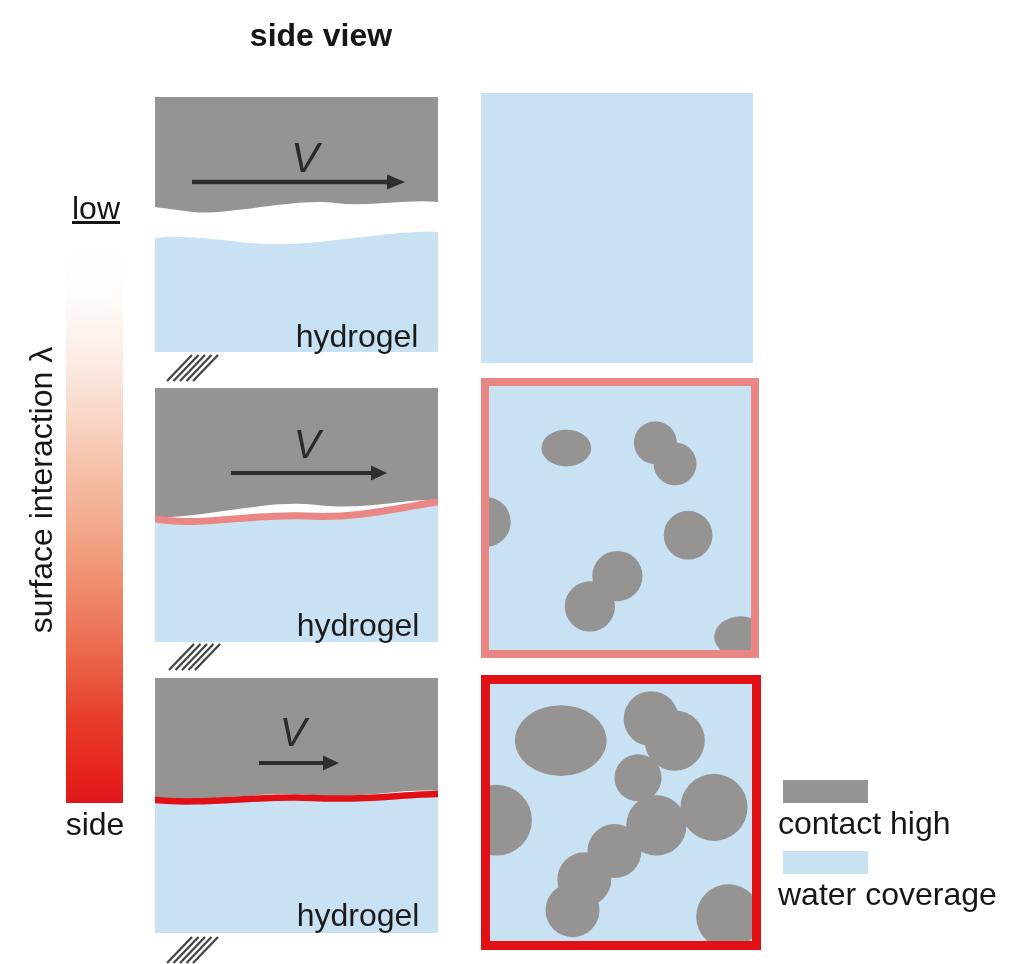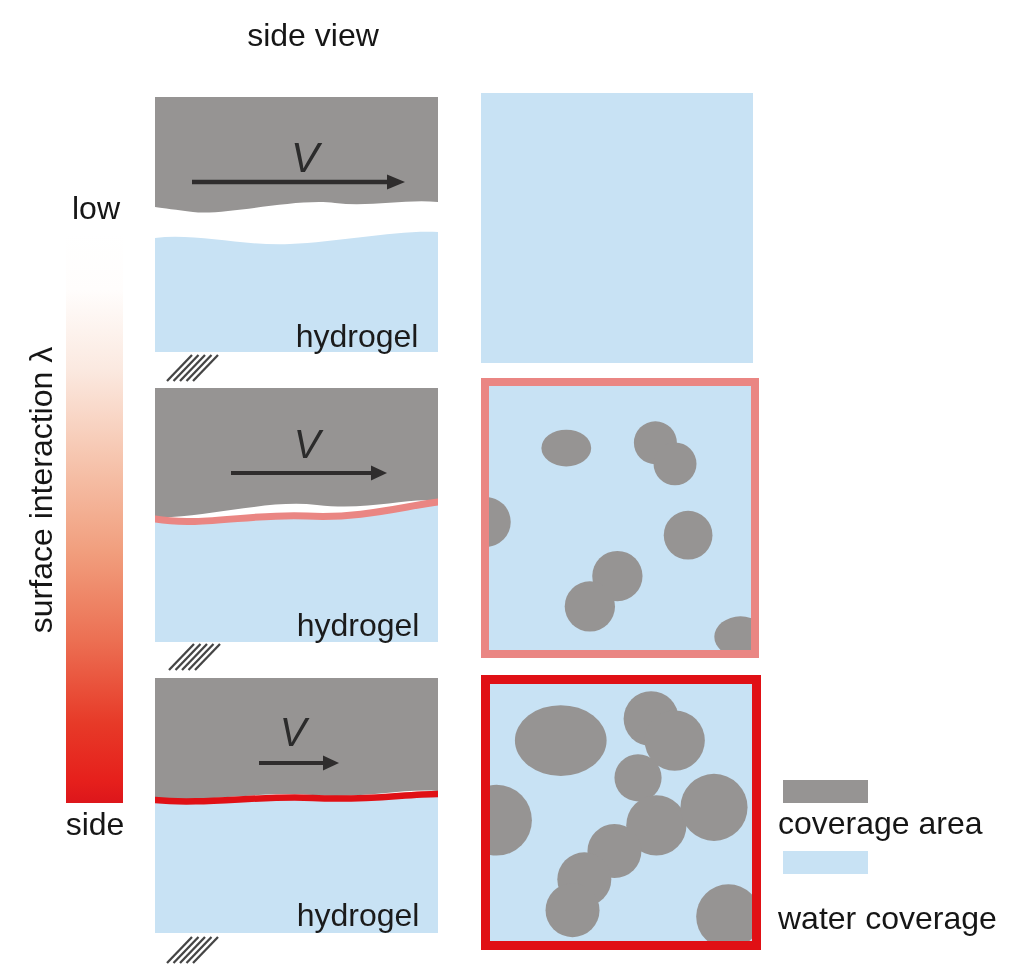--- a/index.html
+++ b/index.html
@@ -12,23 +12,23 @@
           transform:rotate(-90deg);transform-origin:center;}
   .legend-label{font-size:32px;color:#161616;}
   .swatch{position:absolute;}
   svg{display:block;}
 </style>
 </head>
 <body>
 
 <div id="figure">
 
-  <div class="abs hdr" style="left:198px;top:18px;width:230px;">side view</div>
+  <div class="abs hdr" style="left:206px;top:18px;width:230px;font-weight:bold;">side view</div>
 
-  <div class="abs axis-end" style="left:60px;top:190px;width:72px;">low</div>
+  <div class="abs axis-end" style="left:60px;top:190px;width:72px;text-decoration:underline;">low</div>
   <div class="abs" id="gradient-bar" style="left: 66px; top: 233px; width: 57px; height: 570px; background: linear-gradient(rgb(255, 255, 255) 0%, rgb(255, 253, 252) 10%, rgb(251, 233, 224) 24%, rgb(246, 196, 173) 40%, rgb(241, 158, 125) 56%, rgb(236, 113, 84) 71%, rgb(231, 58, 40) 86%, rgb(230, 32, 28) 96%, rgb(221, 22, 27) 100%);"></div>
   <div class="abs axis-end" style="left:50px;top:806px;width:90px;">side</div>
   <div class="abs vlabel" style="left:-146px;top:473px;width:372px;height:34px;">surface interaction λ</div>
 
   <div id="side-rows">
       <svg width="283" height="286" viewBox="0 0 283 286" class="abs" style="left: 155px; top: 97px; position: absolute;">
         <path d="M0,141 C40,136 85,149 135,147 C185,145 240,133 283,135 V255 H0 Z" fill="#c8e2f4"></path>
         <path d="M0,0 H283 V105 C250,102 215,110 180,106 C140,101 70,119 38,115 C22,113 8,111 0,110 Z" fill="#969493"></path>
         <g>
           <line x1="37" y1="85" x2="232" y2="85" stroke="#2f2d2d" stroke-width="4.5"></line>
@@ -128,16 +128,16 @@
           <circle cx="103.32" cy="204.32" r="26.985999999999997" fill="#969493"></circle>
           <circle cx="91.53" cy="235.16" r="26.985999999999997" fill="#969493"></circle>
           <circle cx="15.55" cy="145.21" r="35.370000000000005" fill="#969493"></circle>
           <circle cx="247.42000000000002" cy="241.585" r="32.226" fill="#969493"></circle>
         </g>
         <rect x="4.5" y="4.5" width="271" height="266" fill="none" stroke="#e01015" stroke-width="9"></rect>
       </svg>
     </div>
 
   <div class="swatch" id="legend-swatch-0" style="left: 783px; top: 780px; width: 85px; height: 23px; background: rgb(150, 148, 147);"></div>
-  <div class="abs legend-label" style="left:778px;top:805px;">coverage area</div>
+  <div class="abs legend-label" style="left:778px;top:805px;">contact high</div>
   <div class="swatch" id="legend-swatch-1" style="left: 783px; top: 851px; width: 85px; height: 23px; background: rgb(200, 226, 244);"></div>
-  <div class="abs legend-label" style="left:778px;top:876px;margin-top:24px;">water coverage</div>
+  <div class="abs legend-label" style="left:778px;top:876px;">water coverage</div>
 </div>
 
 </body></html>

